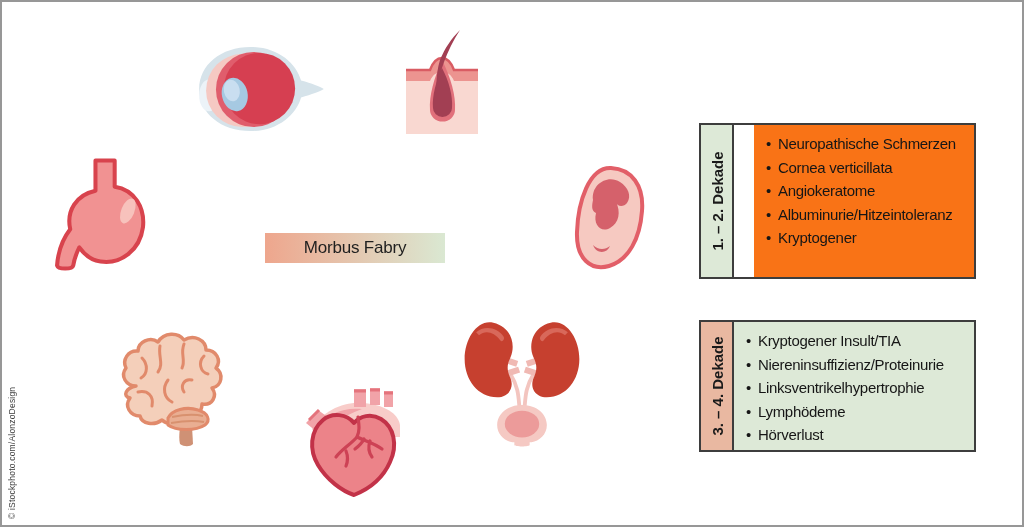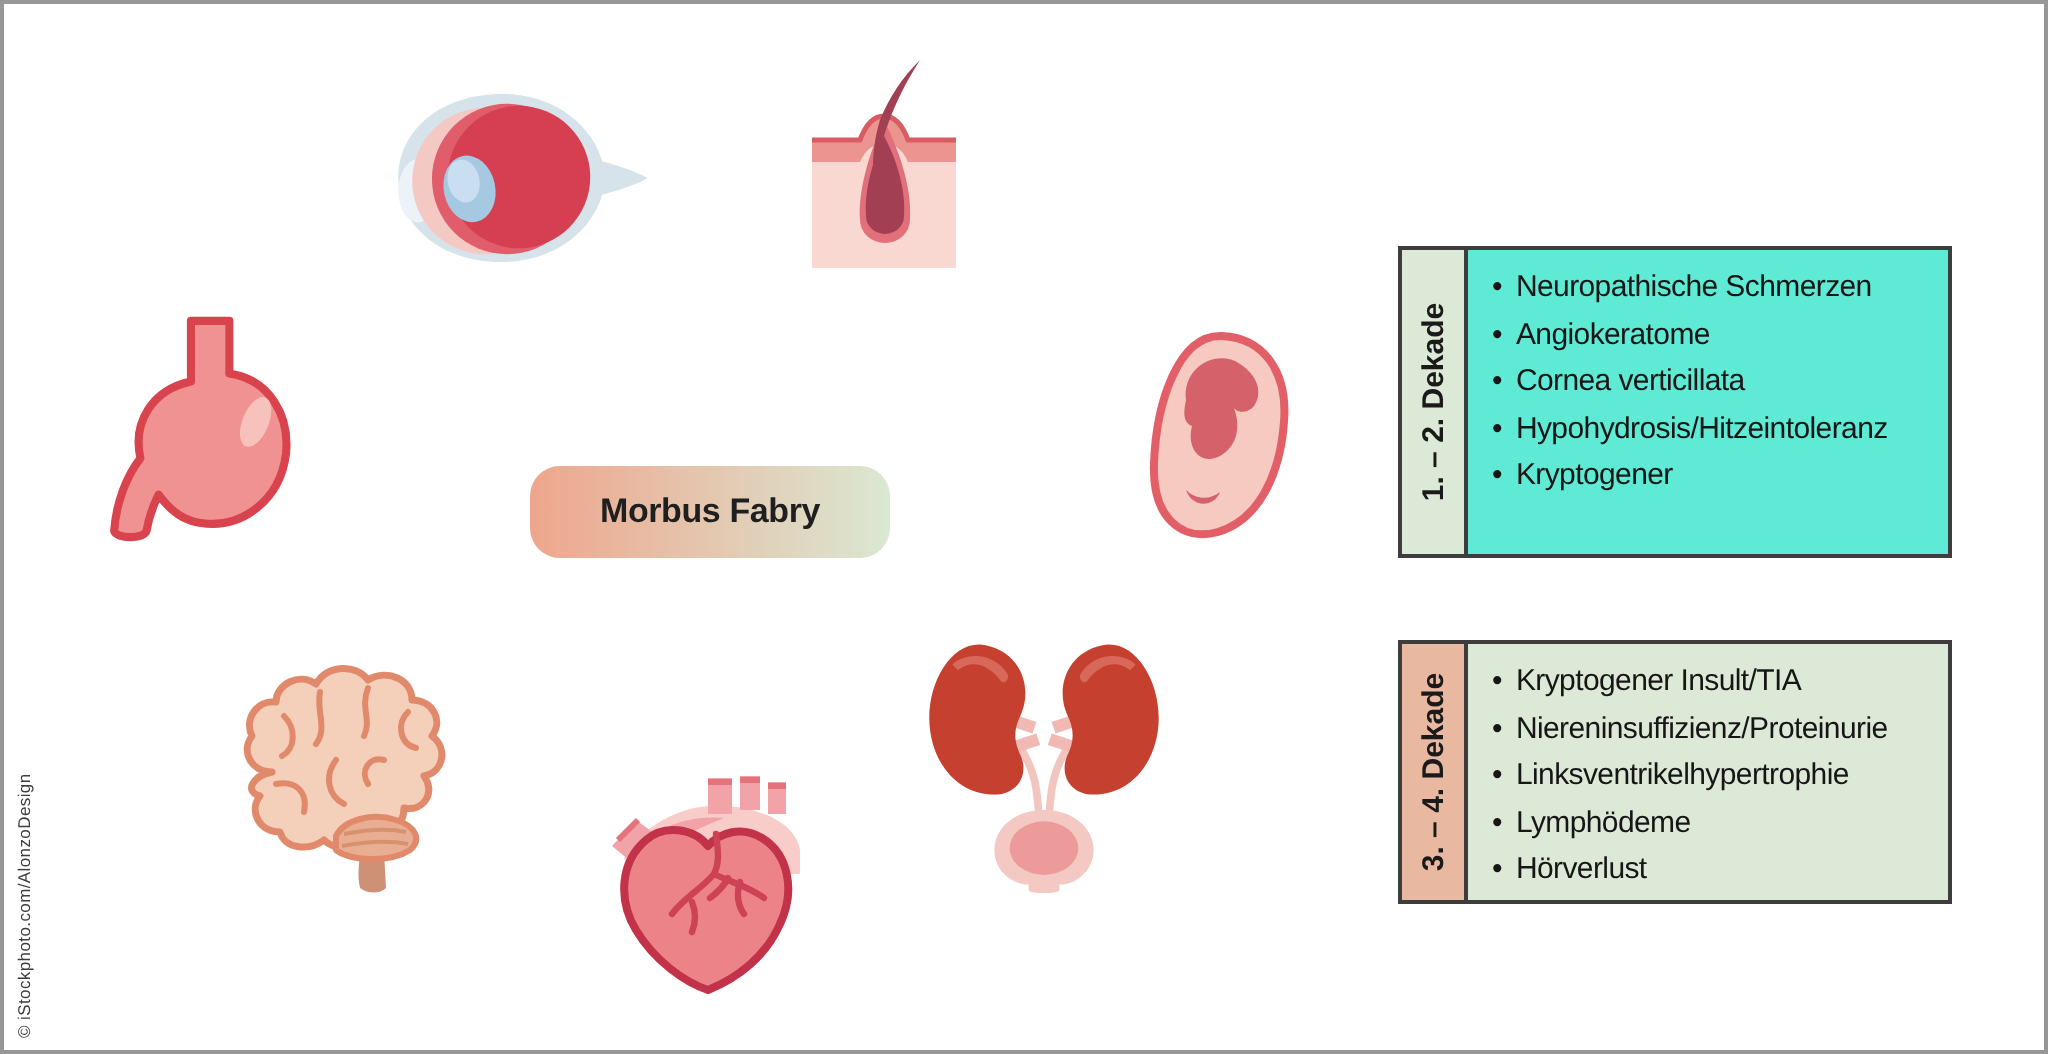--- a/index.html
+++ b/index.html
@@ -11,39 +11,39 @@
   .icon{position:absolute;}
   .icon svg{width:100%;height:100%;display:block;}
   .icon-eye{left:189px;top:40px;width:138px;height:94px;}
   .icon-follicle{left:402px;top:24px;width:76px;height:112px;}
   .icon-ear{left:562px;top:162px;width:90px;height:108px;}
   .icon-stomach{left:48px;top:154px;width:96px;height:120px;}
   .icon-brain{left:106px;top:328px;width:124px;height:120px;}
   .icon-heart{left:300px;top:380px;width:104px;height:118px;}
   .icon-kidneys{left:455px;top:315px;width:130px;height:130px;}
   .center-label{
-    position:absolute;left:263px;top:231px;width:180px;height:46px;
+    position:absolute;left:263px;top:231px;width:180px;height:30px;
     background:linear-gradient(90deg,#eea68d,#dae8d2);
     display:flex;align-items:center;justify-content:center;
-    font-weight:bold;font-size:17px;color:#1f1f1f;letter-spacing:-0.2px;border-radius:15px;
+    font-weight:normal;font-size:17px;color:#1f1f1f;letter-spacing:-0.2px;
   }
   .box{
     position:absolute;left:697px;width:277px;box-sizing:border-box;
     border:2px solid #3d3d3d;display:flex;
   }
   .box1{top:121px;height:156px;}
   .box2{top:318px;height:132px;}
   .box-label{width:31px;flex:none;border-right:2px solid #3d3d3d;position:relative;}
   .box-label span{
     position:absolute;left:50%;top:50%;
     transform:translate(-50%,-50%) rotate(-90deg);
     white-space:nowrap;font-weight:bold;font-size:15px;color:#1a1a1a;
   }
   .box1 .box-label{background:#dde9d7;}
-  .box1 .box-content{background:#5eead4;}
+  .box1 .box-content{background:#f97316;margin-left:20px;}
   .box2 .box-label{background:#e9b8a1;}
   .box2 .box-content{background:#dde9d7;}
   .box-content{flex:1;padding:7px 8px 5px 12px;}
   .box-content ul{list-style:none;margin:0;padding:0;}
   .box-content li{
     font-size:15px;line-height:23.5px;color:#161616;letter-spacing:-0.3px;
     white-space:nowrap;
   }
   .box-content li::before{content:"•";margin-right:7px;}
   .credit{
@@ -172,23 +172,23 @@
     <span>Morbus Fabry</span>
   </div>
 
   <div class="box box1">
     <div class="box-label">
       <span>1. – 2. Dekade</span>
     </div>
     <div class="box-content">
       <ul>
         <li>Neuropathische Schmerzen</li>
+        <li>Cornea verticillata</li>
         <li>Angiokeratome</li>
-        <li>Cornea verticillata</li>
-        <li>Hypohydrosis/Hitzeintoleranz</li>
+        <li>Albuminurie/Hitzeintoleranz</li>
         <li>Kryptogener</li>
       </ul>
     </div>
   </div>
 
   <div class="box box2">
     <div class="box-label">
       <span>3. – 4. Dekade</span>
     </div>
     <div class="box-content">

